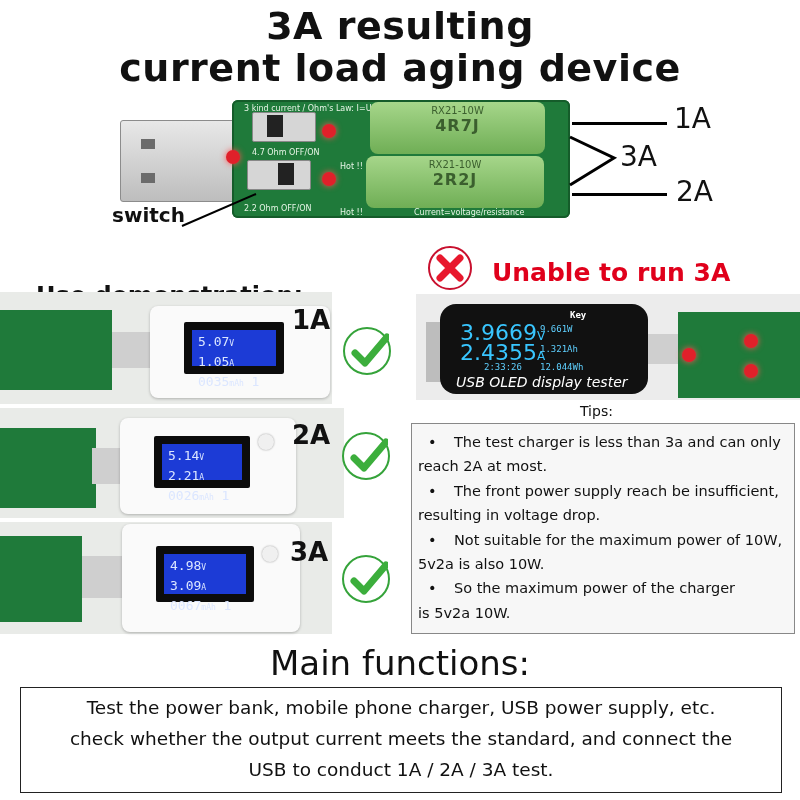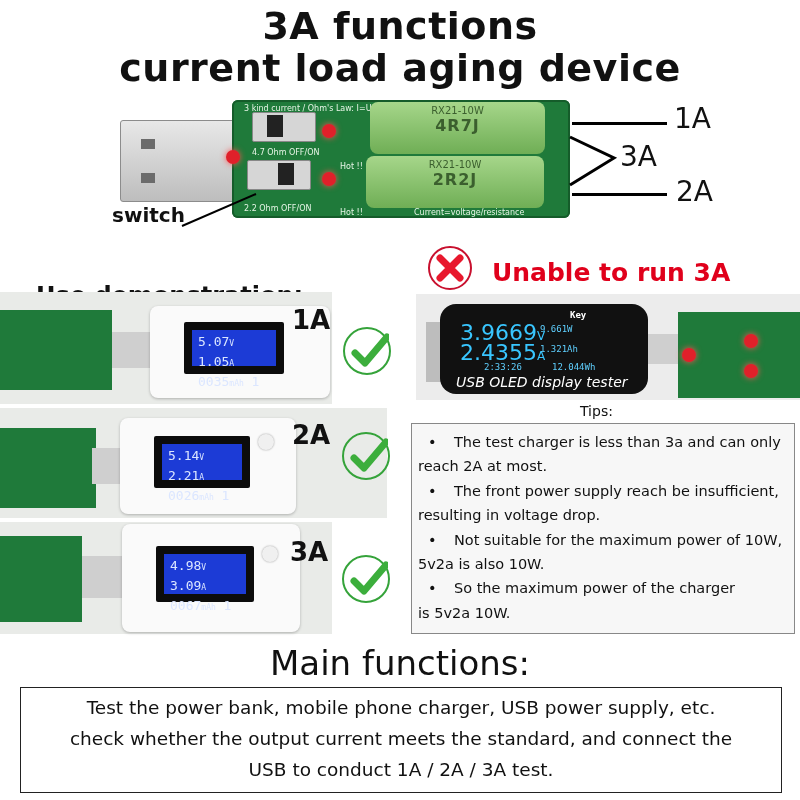--- a/index.html
+++ b/index.html
@@ -43,21 +43,21 @@
   .tips-box { left:411px; top:423px; width:384px; height:211px; border:1px solid #888; background:#f7f7f7; box-sizing:border-box; padding:6px 6px; font-family:"DejaVu Sans", sans-serif; font-size:14.5px; line-height:24.4px; color:#111; }
   .tips-box .first { padding-left:10px; }
   .tips-box .first::before { content:"\2022"; display:inline-block; width:26px; }
 
   .main-title { left:0; width:800px; text-align:center; font-size:34px; top:643px; }
   .main-box { left:20px; top:687px; width:762px; height:106px; border:1.5px solid #222; box-sizing:border-box; text-align:center; font-size:18.5px; line-height:31px; padding-top:4px; }
 </style>
 </head>
 <body>
 
-<div class="abs title" style="top:4px;">3A functions</div>
+<div class="abs title" style="top:4px;">3A resulting</div>
 <div class="abs title" style="top:46px;">current load aging device</div>
 
 <div class="abs usb">
   <div class="hole" style="left:20px;top:18px;"></div>
   <div class="hole" style="left:20px;top:52px;"></div>
 </div>
 <div class="abs pcb">
   <div class="abs pcbtext" style="left:12px;top:4px;">3 kind current / Ohm's Law: I=U/R</div>
   <div class="abs switchbox" style="left:20px;top:12px;width:62px;height:28px;">
       <div class="knob" style="left:14px;"></div>
@@ -111,21 +111,21 @@
     </div>
   </div>
 </div>
 <div class="abs amp-label" style="left:292px;top:305px;">1A</div>
 <div class="abs check" style="left:343px;top:327px;">
   <svg width="40" height="40">
       <path d="M6 22 L16 32 L38 6" fill="none" stroke="#3cae3c" stroke-width="7" stroke-linecap="round" stroke-linejoin="round"></path>
     </svg>
 </div>
 
-<div class="abs demo-photo" style="left:0;top:408px;width:387px;height:110px;">
+<div class="abs demo-photo" style="left:0;top:408px;width:344px;height:110px;">
   <div class="abs" style="left:0;top:20px;width:96px;height:80px;background:#1f7a3a;"></div>
   <div class="abs" style="left:92px;top:40px;width:34px;height:36px;background:#cfcfcf;"></div>
   <div class="abs tester" style="left:120px;top:10px;width:176px;height:96px;">
     <div class="abs lcd" style="left:34px;top:18px;width:96px;height:52px;">
       <div class="screen">
         <div><span>5.14</span><span style="font-size:8px;">V </span><span>2.21</span><span style="font-size:8px;">A</span></div>
         <div><span>0026</span><span style="font-size:8px;">mAh</span> <span>1</span></div>
       </div>
     </div>
     <div class="abs" style="left:138px;top:16px;width:16px;height:16px;border-radius:50%;background:#f0f0f0;box-shadow:0 0 2px #999;"></div>
@@ -167,21 +167,21 @@
 
 <div class="abs demo-photo" style="left:416px;top:294px;width:384px;height:106px;background:#ececec;">
   <div class="abs" style="left:10px;top:28px;width:20px;height:60px;background:#bdbdbd;"></div>
   <div class="abs oled" style="left:24px;top:10px;width:208px;height:90px;">
     <div class="abs small" style="left:130px;top:6px;color:#fff;font-weight:bold;">Key</div>
     <div class="abs big" style="left:20px;top:18px;"><span>3.9669</span><span style="font-size:12px;">V</span></div>
     <div class="abs small" style="left:100px;top:20px;">9.661W</div>
     <div class="abs big" style="left:20px;top:38px;"><span>2.4355</span><span style="font-size:12px;">A</span></div>
     <div class="abs small" style="left:100px;top:40px;">1.321Ah</div>
     <div class="abs small" style="left:44px;top:58px;">2:33:26</div>
-    <div class="abs small" style="left:100px;top:58px;margin-left:12px;">12.044Wh</div>
+    <div class="abs small" style="left:100px;top:58px;">12.044Wh</div>
     <div class="abs caption" style="left:16px;top:70px;">USB OLED display tester</div>
   </div>
   <div class="abs" style="left:232px;top:40px;width:30px;height:30px;background:#cfcfcf;"></div>
   <div class="abs" style="left:262px;top:18px;width:122px;height:86px;background:#1f7a3a;">
     <div class="abs led" style="left:4px;top:36px;"></div>
     <div class="abs led" style="left:66px;top:22px;"></div>
     <div class="abs led" style="left:66px;top:52px;"></div>
   </div>
 </div>
 

